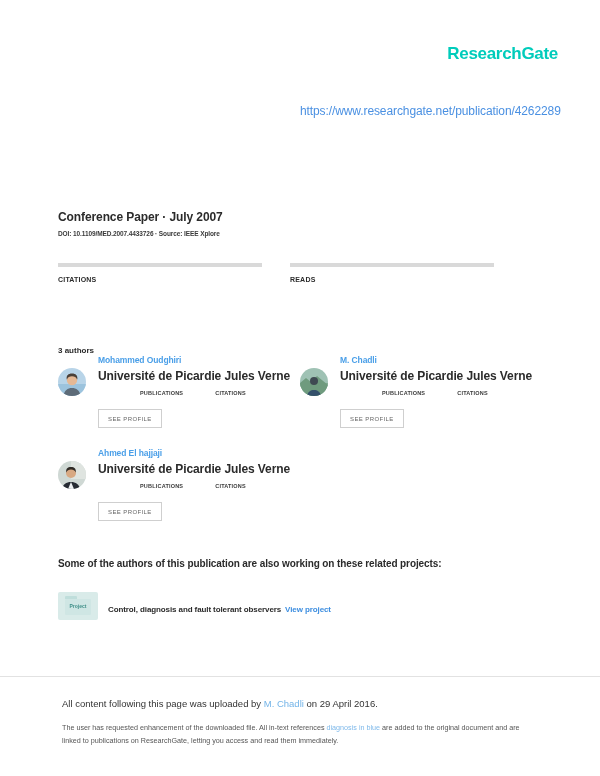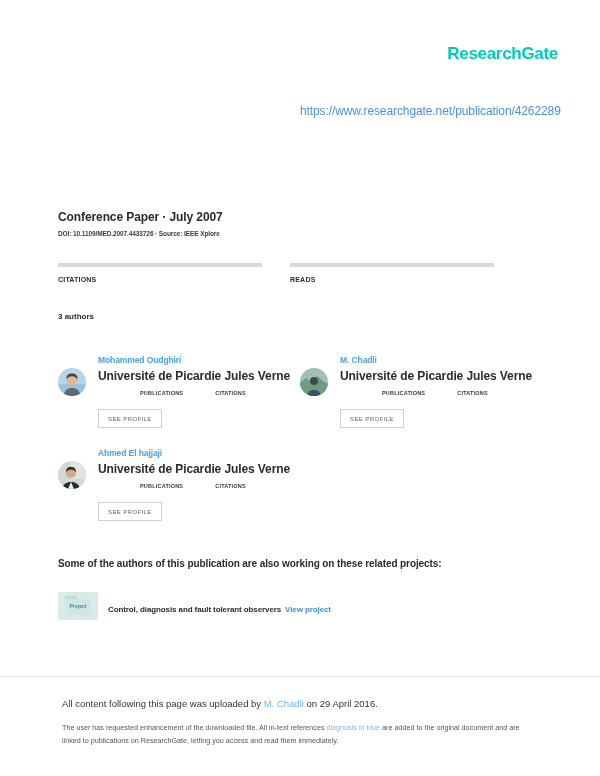--- a/index.html
+++ b/index.html
@@ -98,21 +98,21 @@
     color: #2b2b2b;
     margin-top: 4px;
     letter-spacing: 0.2px;
     filter: blur(0.4px);
   }
 
   
   .authors-title {
     position: absolute;
     left: 58px;
-    top: 312px;
+    top: 346px;
     font-size: 8px;
     font-weight: bold;
     color: #2b2b2b;
     filter: blur(0.4px);
   }
 
   .author {
     position: absolute;
     display: flex;
     align-items: flex-end;

